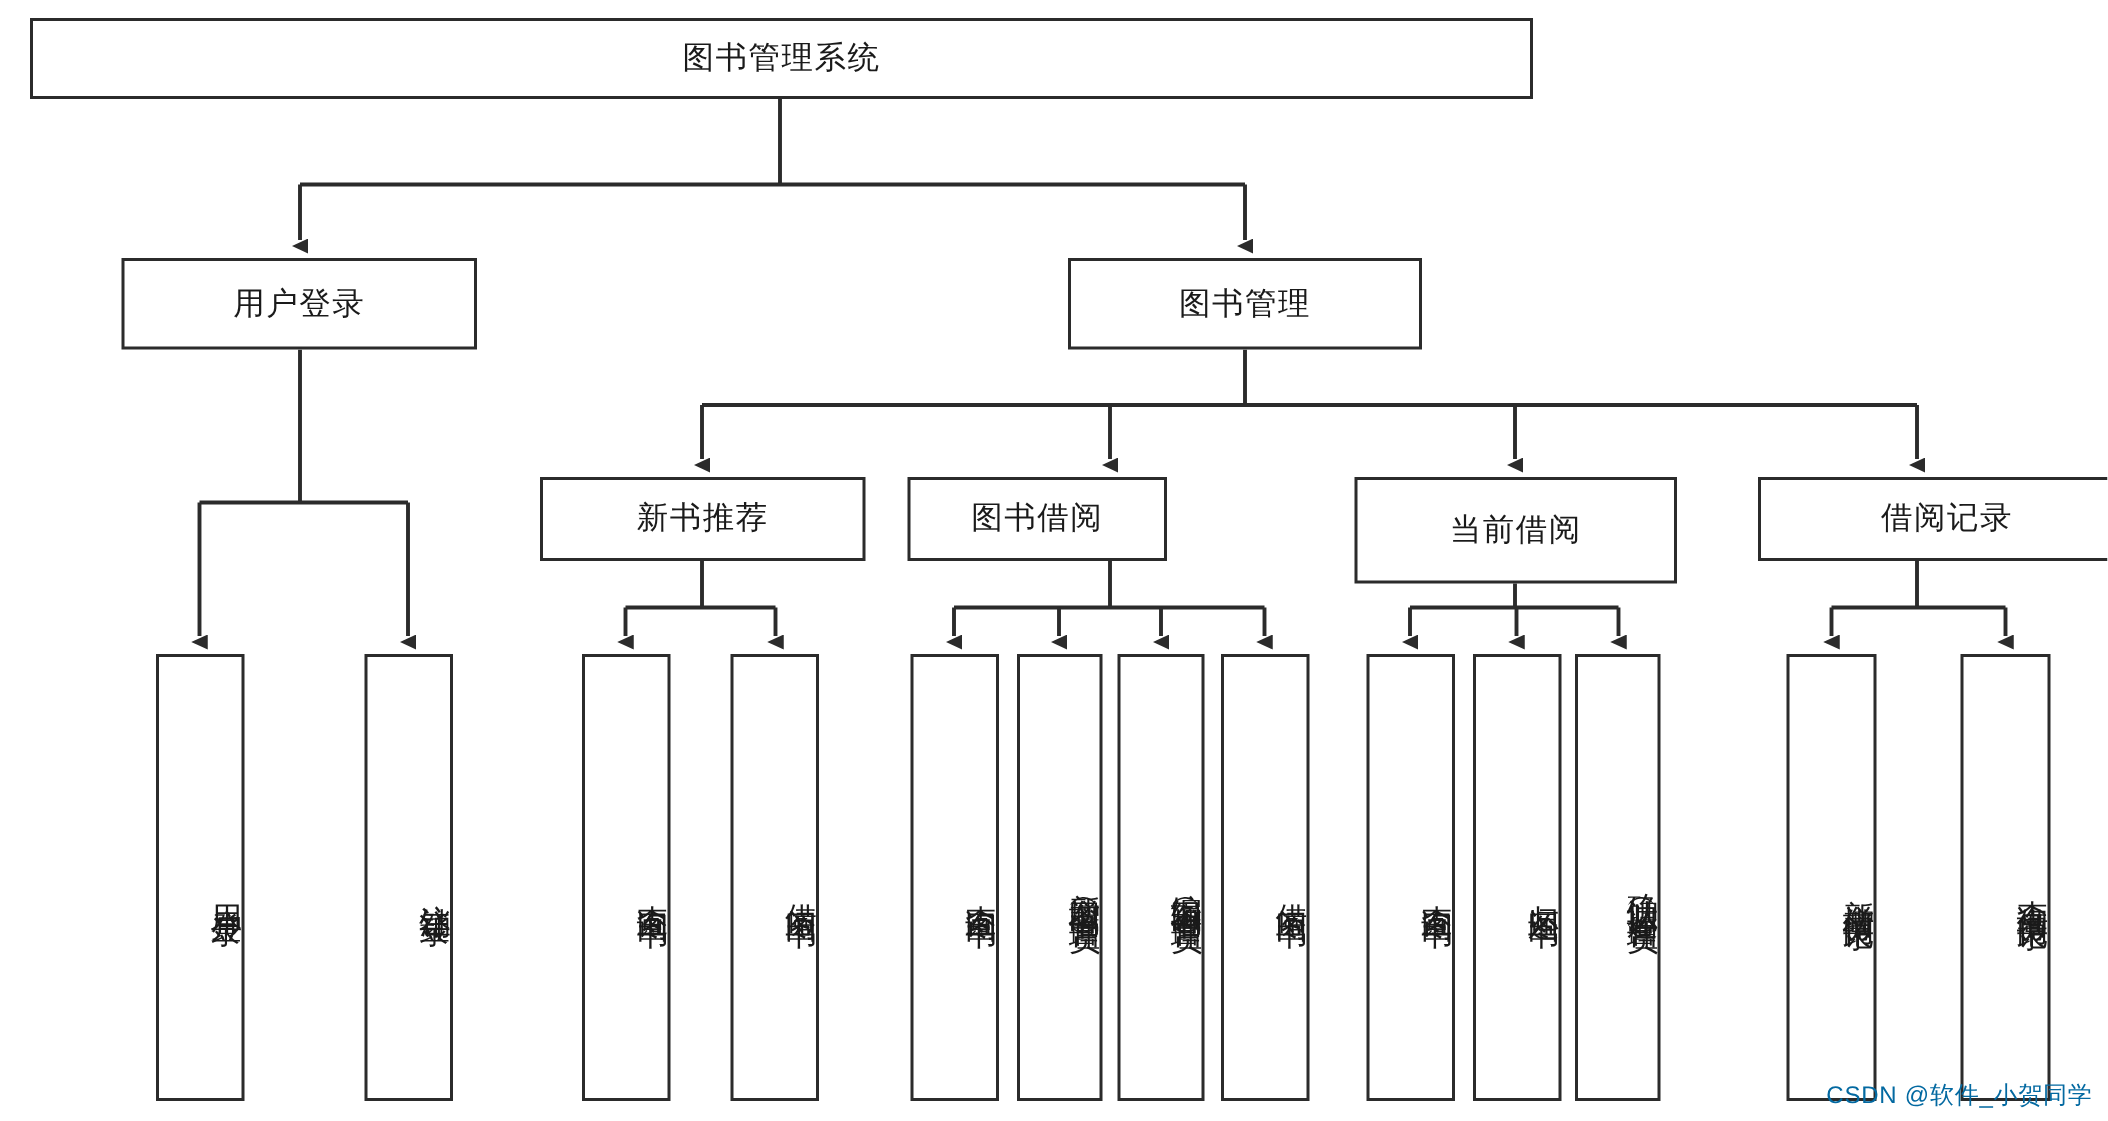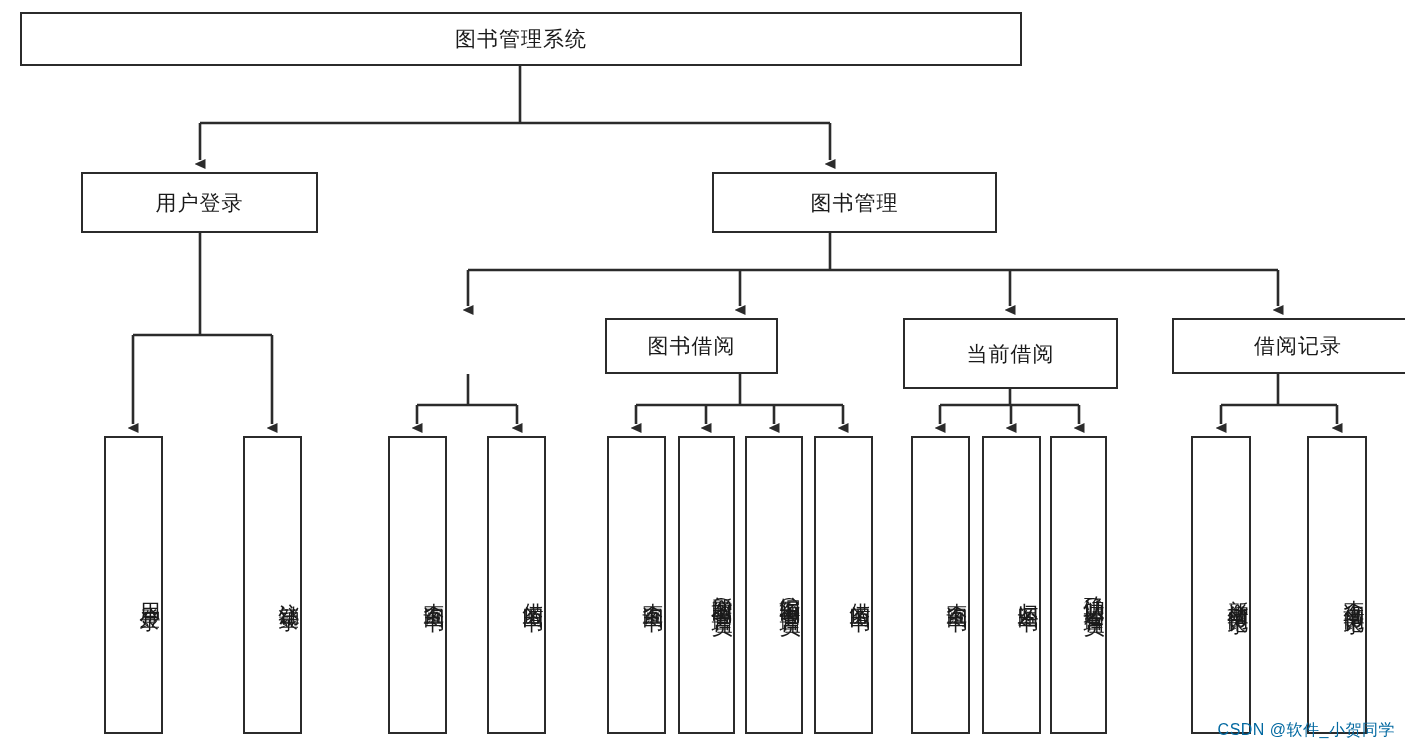--- a/index.html
+++ b/index.html
@@ -125,24 +125,27 @@
     </g>
   </svg>
 
   <div class="node horiz" id="n-root" style="left: 20px; top: 12px; width: 1002px; height: 54px;">
     <span class="cap">图书管理系统</span>
   </div>
 
   <div class="node horiz" id="n-l2-0" style="left: 81px; top: 172px; width: 237px; height: 61px;">
     <span class="cap">用户登录</span>
   </div>
-  <div class="node horiz" id="n-l2-1" style="left: 712px; top: 172px; width: 285px; height: 61px;">
+  <div class="node horiz" id="n-l2-1" style="left: 712px; top: 172px; width: 236px; height: 61px;">
     <span class="cap">图书管理</span>
   </div>
 
+  <div class="node horiz" id="n-l3-0" style="left: 360px; top: 318px; width: 217px; height: 56px;">
+    <span class="cap">新书推荐</span>
+  </div>
   <div class="node horiz" id="n-l3-1" style="left: 605px; top: 318px; width: 173px; height: 56px;">
     <span class="cap">图书借阅</span>
   </div>
   <div class="node horiz" id="n-l3-2" style="left: 903px; top: 318px; width: 215px; height: 71px;">
     <span class="cap">当前借阅</span>
   </div>
   <div class="node horiz" id="n-l3-3" style="left: 1172px; top: 318px; width: 252px; height: 56px;">
     <span class="cap">借阅记录</span>
   </div>
 

